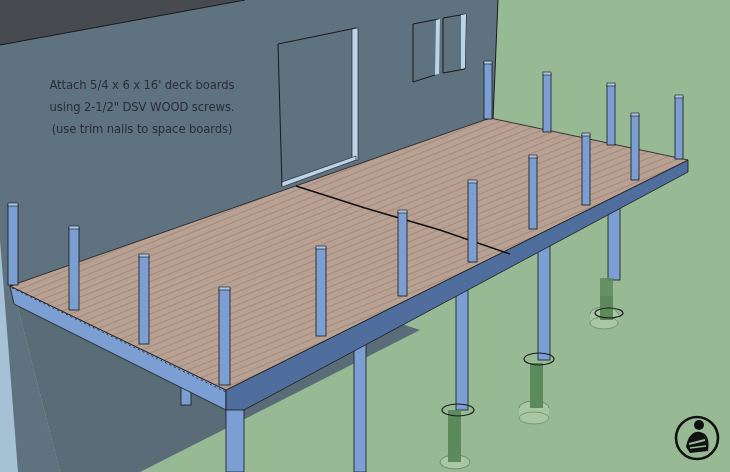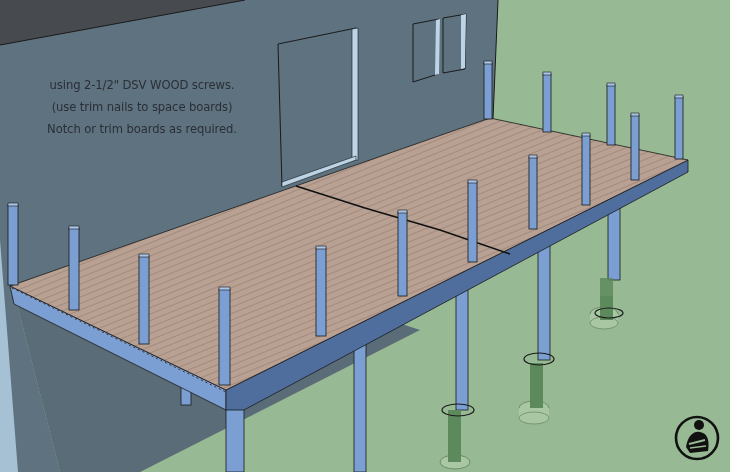--- a/index.html
+++ b/index.html
@@ -125,23 +125,23 @@
     <rect x="398" y="210" width="9" height="3"></rect>
     <rect x="8" y="203" width="10" height="3"></rect>
     <rect x="69" y="226" width="10" height="3"></rect>
     <rect x="139" y="254" width="10" height="3"></rect>
     <rect x="316" y="246" width="10" height="3"></rect>
     <rect x="219" y="287" width="11" height="3"></rect>
   </g>
 </svg>
 
 <div class="instructions">
+  <div>Attach 5/4 x 6 x 16' deck boards</div>
   <div>using 2-1/2" DSV WOOD screws.</div>
   <div>(use trim nails to space boards)</div>
-  <div>Notch or trim boards as required.</div>
 </div>
 
 <svg class="logo" viewBox="0 0 50 50" xmlns="http://www.w3.org/2000/svg">
   <circle cx="25" cy="25" r="21" fill="none" stroke="#111" stroke-width="2.6"></circle>
   <circle cx="27" cy="12" r="5" fill="#111"></circle>
   <path d="M14,34 C16,22 22,18 28,19 C35,20 38,27 36,38 L18,40 Z" fill="#111"></path>
   <path d="M17,31 L33,27" stroke="#97b993" stroke-width="2"></path>
   <path d="M18,35 L34,33" stroke="#97b993" stroke-width="1.5"></path>
 </svg>
 

